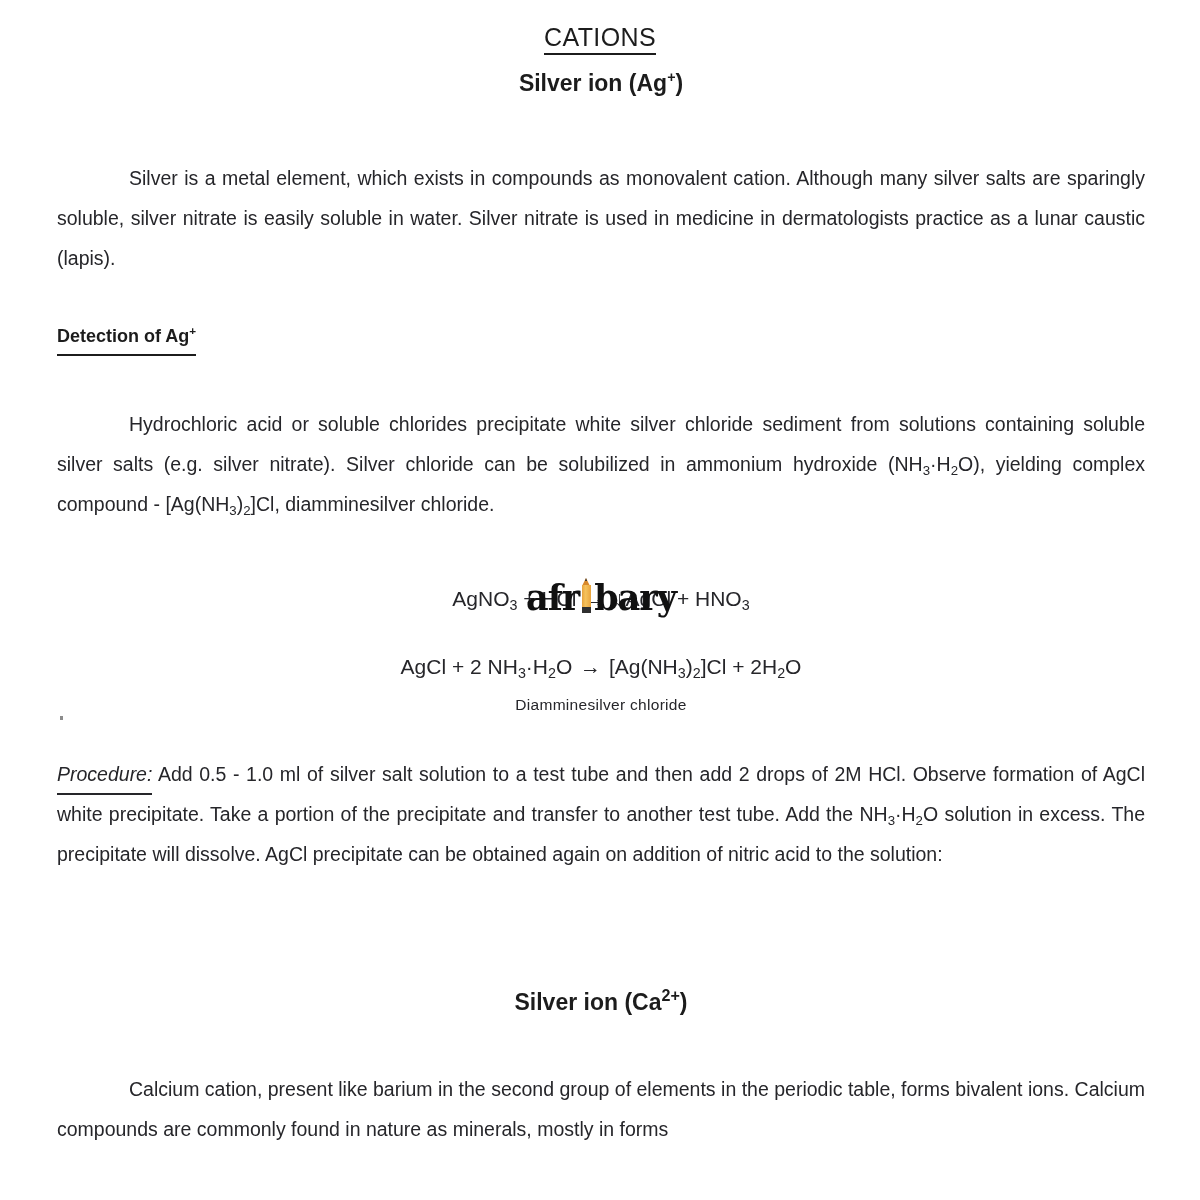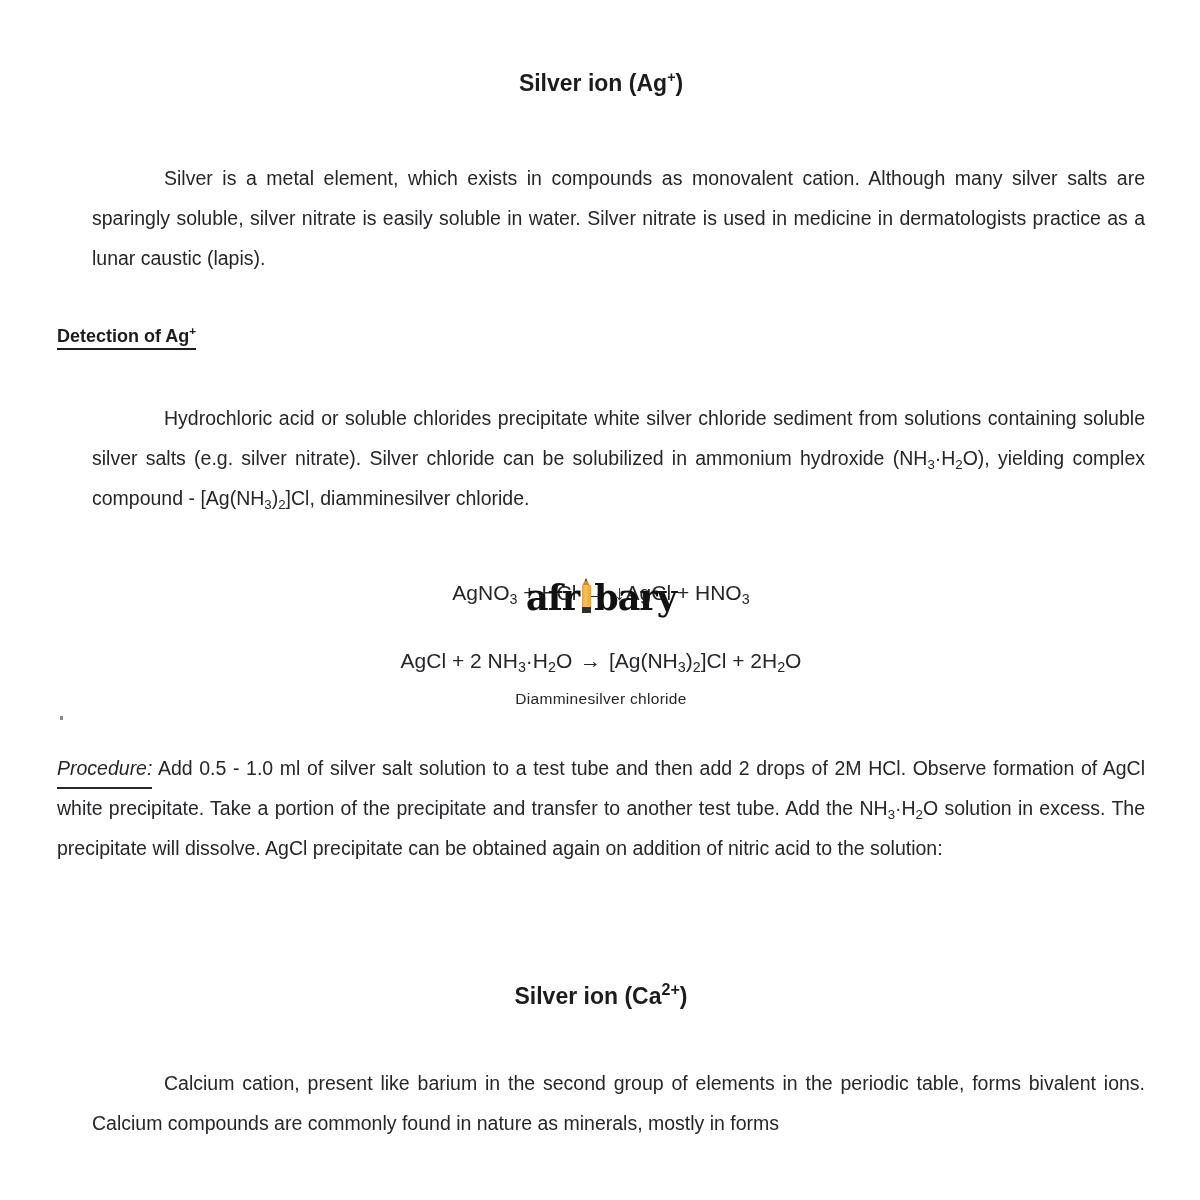--- a/index.html
+++ b/index.html
@@ -64,39 +64,39 @@
     line-height: 0;
   }
 
   .sub-head {
     font-size: 18px;
     font-weight: bold;
     margin: 0;
     line-height: 1.2;
     display: inline-block;
     border-bottom: 2px solid #1c1c1c;
-    padding-bottom: 1px;
+    padding-bottom: 7px;
   }
   .sub-head .sup {
     font-size: 0.65em;
     vertical-align: super;
     line-height: 0;
   }
 
   
   p.body {
     font-size: 19.5px;
     line-height: 40px;
     margin: 0;
     text-align: justify;
     text-justify: inter-word;
     color: #26262a;
     font-weight: 400;
   }
-  p.body.indent { text-indent: 72px; margin-left: 35px; }
+  p.body.indent { text-indent: 72px; }
 
   .ital-under {
     font-style: italic;
     border-bottom: 2px solid #26262a;
     padding-bottom: 8px;
   }
 
   sub { font-size: 0.68em; vertical-align: -0.28em; line-height: 0; }
 
   
@@ -187,20 +187,23 @@
     height: 4px;
     background: #8c8c8c;
     z-index: 2;
   }
 </style>
 </head>
 <body>
 
 <div class="page">
 
+  <h1 class="doc-title">
+    <span>CATIONS</span>
+  </h1>
 
   <div class="content">
 
     <div style="height:62px"></div>
     <h2 class="section-title">
       <span>Silver ion (Ag</span><span class="sup">+</span><span>)</span>
     </h2>
 
     <div style="height:52px"></div>
     <p class="body indent">Silver is a metal element, which exists in compounds as monovalent cation. Although many silver salts are sparingly soluble, silver nitrate is easily soluble in water. Silver nitrate is used in medicine in dermatologists practice as a lunar caustic (lapis).</p>

